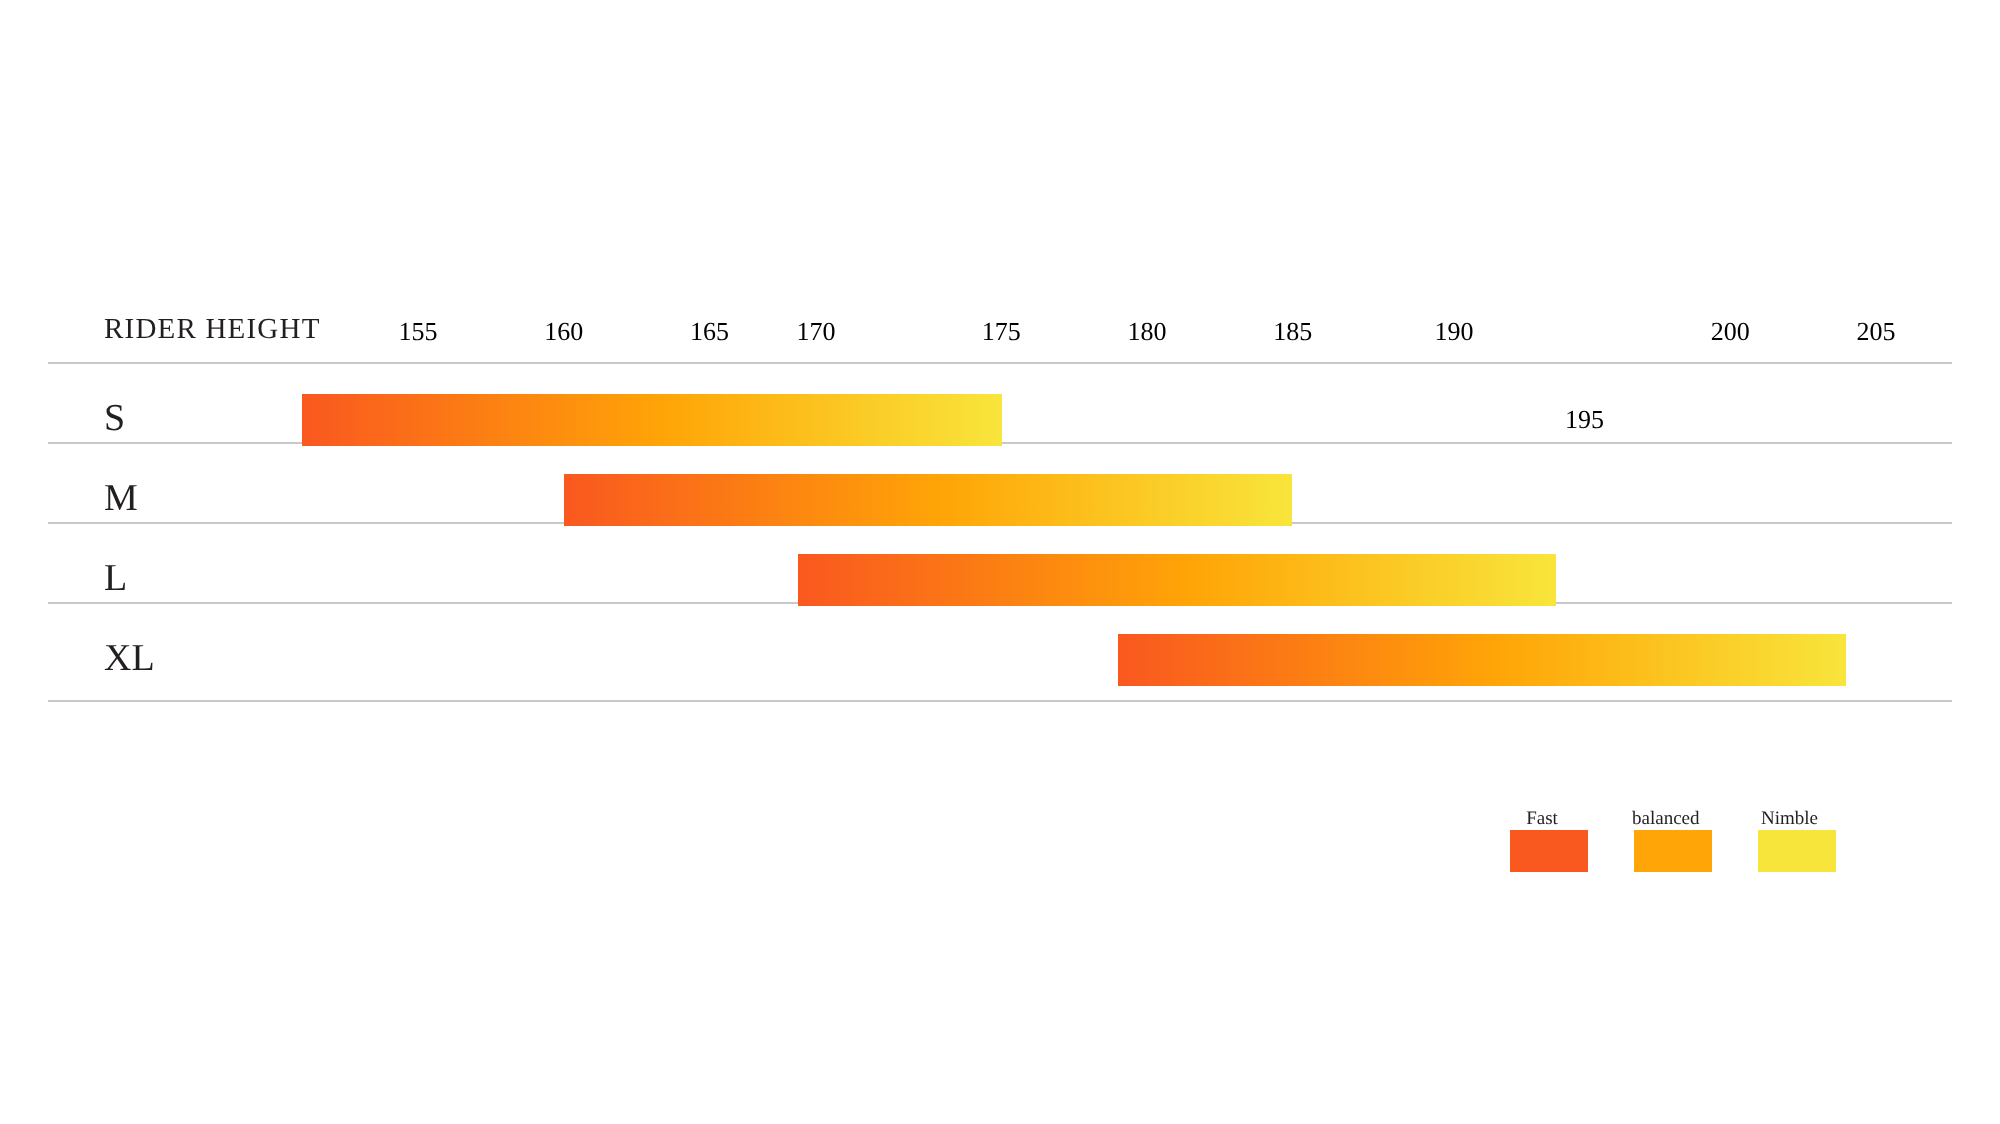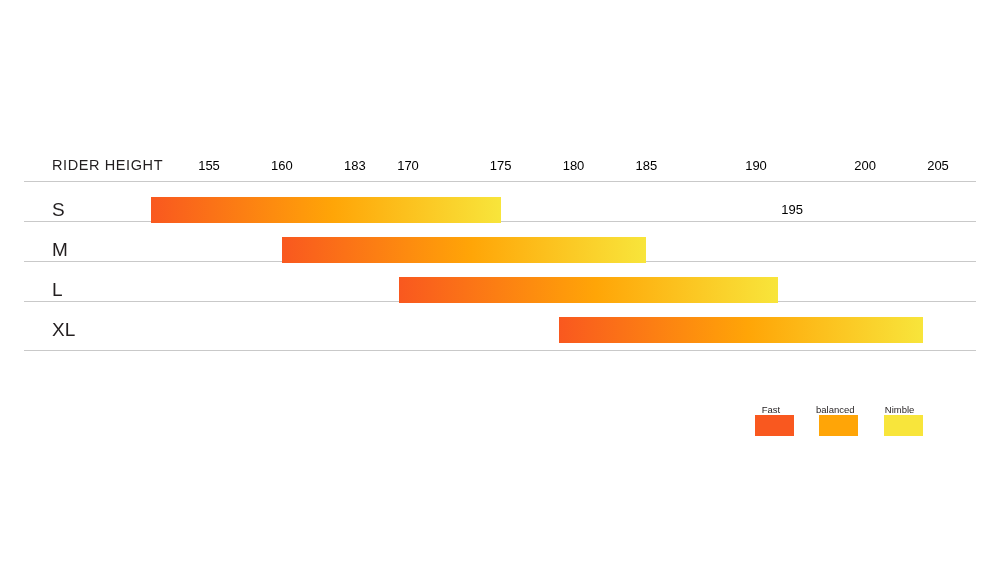--- a/index.html
+++ b/index.html
@@ -15,20 +15,21 @@
     overflow: hidden;
     position: relative;
   }
 
   .chart-wrap {
     position: absolute;
     left: 0;
     top: 0;
     width: 1000px;
     height: 498px;
+    font-family: Liberation Serif, serif;
   }
 
   
   .axis-header {
     position: absolute;
     left: 24px;
     top: 155px;
     width: 952px;
     height: 26px;
   }
@@ -115,26 +116,26 @@
 
 <div class="chart-wrap">
 
   <div class="axis-header">
     <div class="axis-title">RIDER HEIGHT</div>
   </div>
 
   <div id="ticks-host">
       <div class="tick-label" style="left: 209px; top: 158px; position: absolute;">155</div>
       <div class="tick-label" style="left: 281.9px; top: 158px; position: absolute;">160</div>
-      <div class="tick-label" style="left: 354.8px; top: 158px; position: absolute;">183</div>
+      <div class="tick-label" style="left: 354.8px; top: 158px; position: absolute;">165</div>
       <div class="tick-label" style="left: 408px; top: 158px; position: absolute;">170</div>
       <div class="tick-label" style="left: 500.6px; top: 158px; position: absolute; text-align: center;">175</div>
       <div class="tick-label" style="left: 573.5px; top: 158px; position: absolute;">180</div>
       <div class="tick-label" style="left: 646.4px; top: 158px; position: absolute;">185</div>
-      <div class="tick-label" style="left: 756px; top: 158px; position: absolute;">190</div>
+      <div class="tick-label" style="left: 727px; top: 158px; position: absolute;">190</div>
       <div class="tick-label" style="left: 792.2px; top: 158px; position: absolute; margin-top: 44px;">195</div>
       <div class="tick-label" style="left: 865.1px; top: 158px; position: absolute;">200</div>
       <div class="tick-label" style="left: 938px; top: 158px; position: absolute;">205</div>
     </div>
 
   <div id="rules-host">
       <div class="rule" style="top: 181px; background: rgb(201, 201, 201);"></div>
       <div class="rule" style="top: 221px; background: rgb(201, 201, 201);"></div>
       <div class="rule" style="top: 261px; background: rgb(201, 201, 201);"></div>
       <div class="rule" style="top: 301px; background: rgb(201, 201, 201);"></div>

